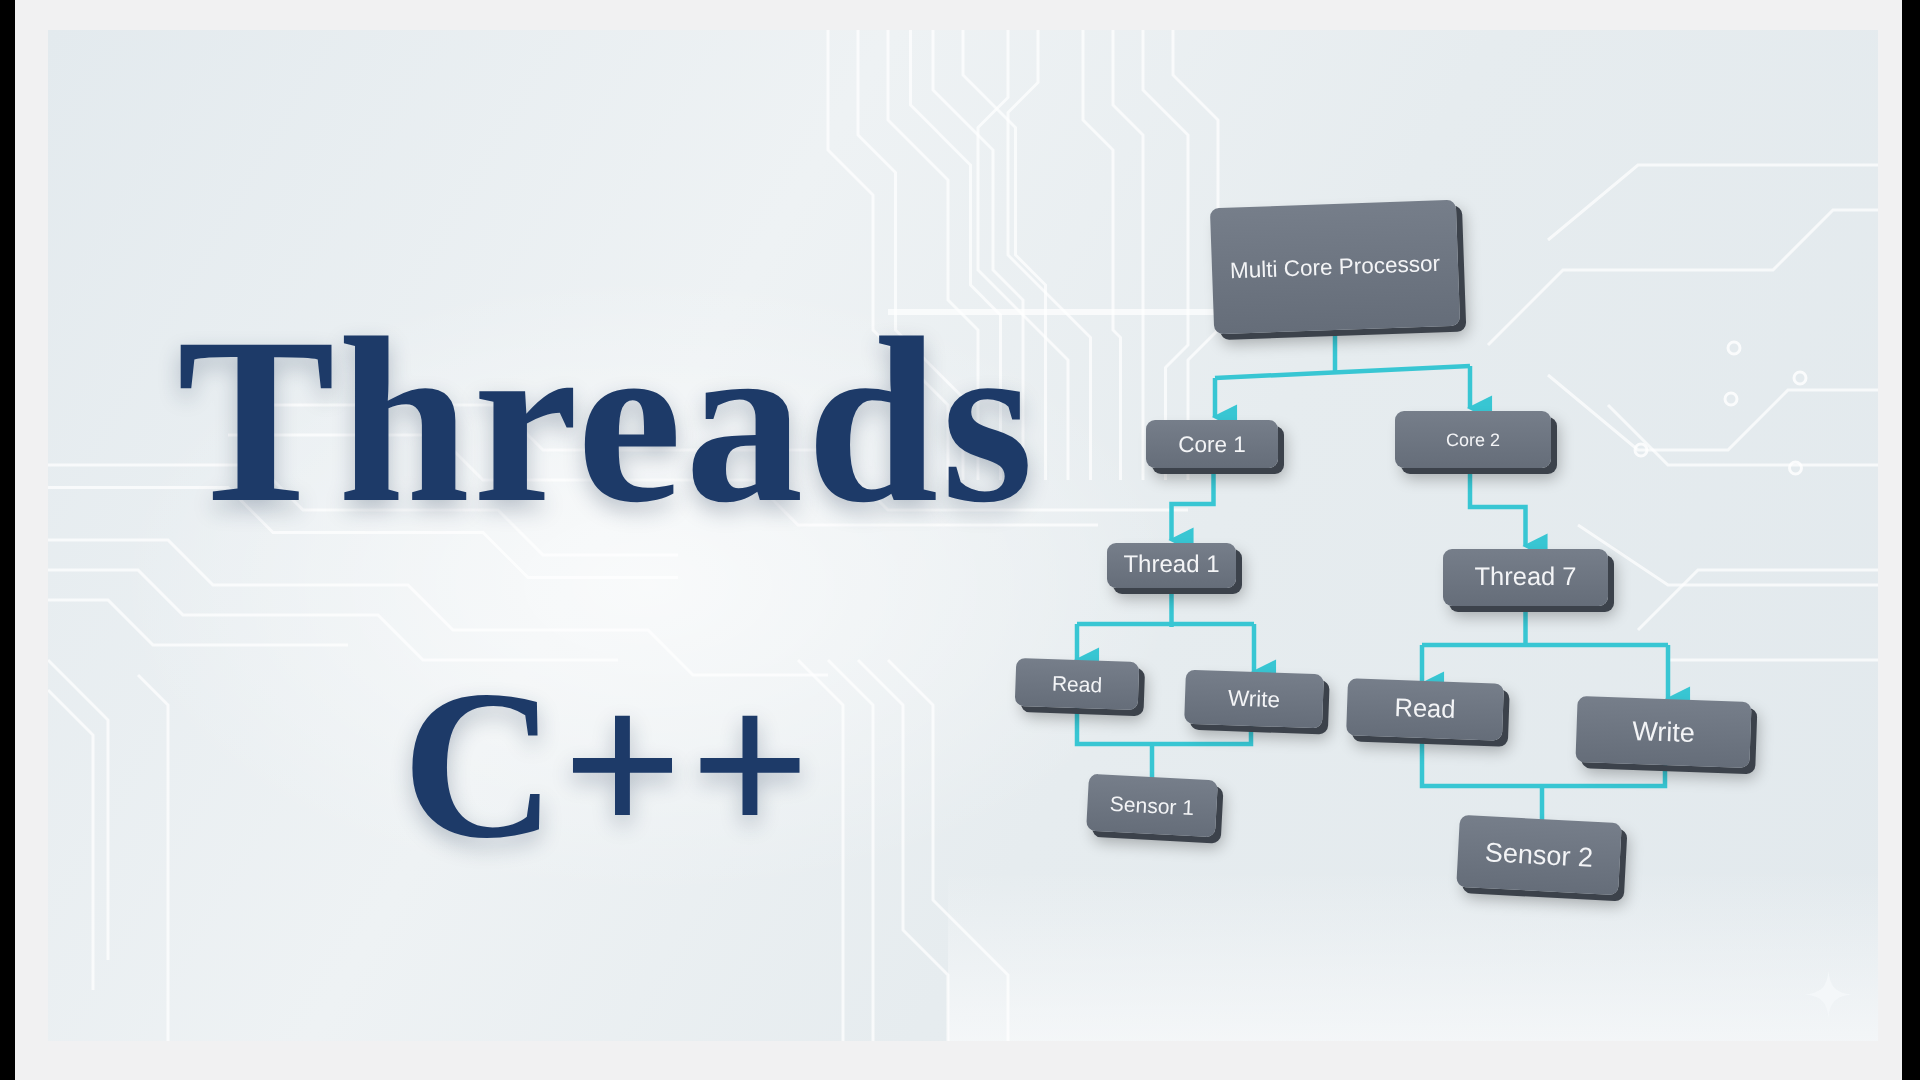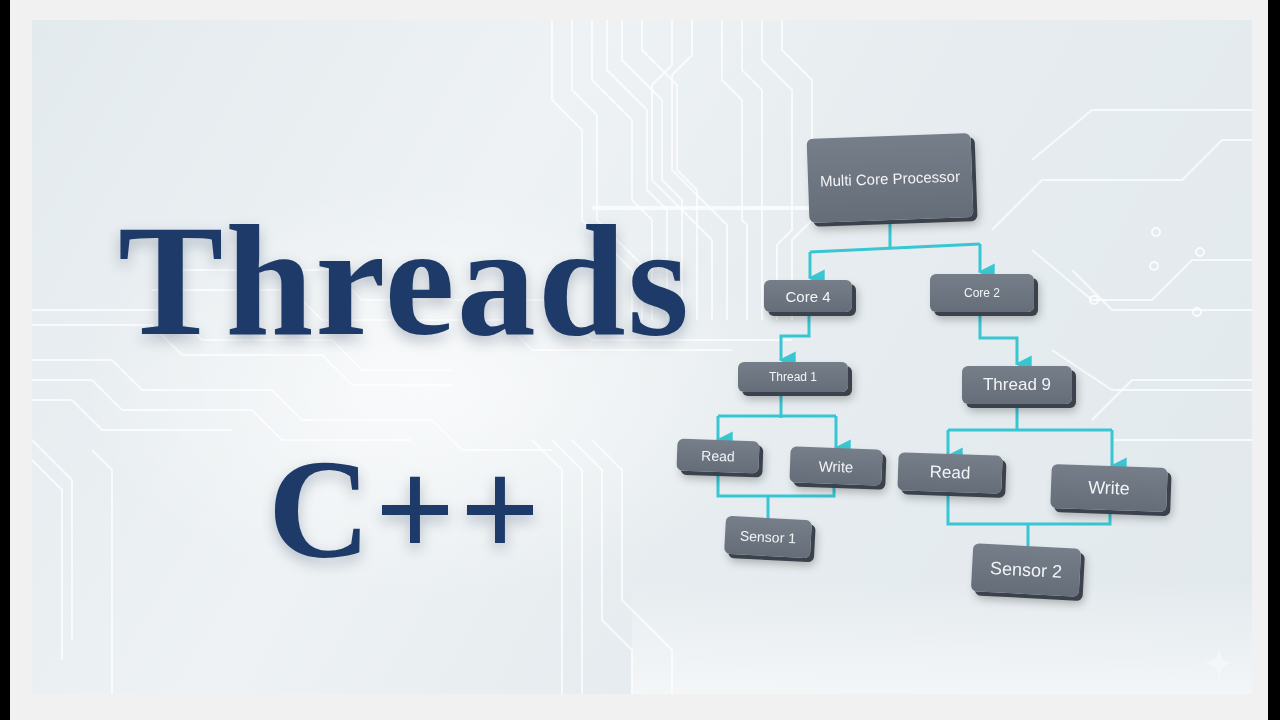--- a/index.html
+++ b/index.html
@@ -144,33 +144,33 @@
     <path d="M948 492 V524 H1110 V510"></path>
     <path d="M1028 524 V548"></path>
   </g>
 </svg>
 
 <div class="node" style="left:808px; top:136px; width:164px; height:84px; font-size:15px; transform: rotate(-2deg);">
   <span>Multi Core Processor</span>
 </div>
 
 <div class="node" style="left:764px; top:280px; width:88px; height:32px; font-size:15px;">
-  <span>Core 4</span>
+  <span>Core 1</span>
 </div>
 
 <div class="node" style="left:930px; top:274px; width:104px; height:38px; font-size:12px;">
   <span>Core 2</span>
 </div>
 
-<div class="node" style="left:738px; top:362px; width:110px; height:30px; font-size:12px;">
+<div class="node" style="left:738px; top:362px; width:86px; height:30px; font-size:16px;">
   <span>Thread 1</span>
 </div>
 
 <div class="node" style="left:962px; top:366px; width:110px; height:38px; font-size:17px;">
-  <span>Thread 9</span>
+  <span>Thread 7</span>
 </div>
 
 <div class="node" style="left:677px; top:440px; width:82px; height:32px; font-size:14px; transform: rotate(2deg);">
   <span>Read</span>
 </div>
 
 <div class="node" style="left:790px; top:448px; width:92px; height:36px; font-size:15px; transform: rotate(2deg);">
   <span>Write</span>
 </div>
 

